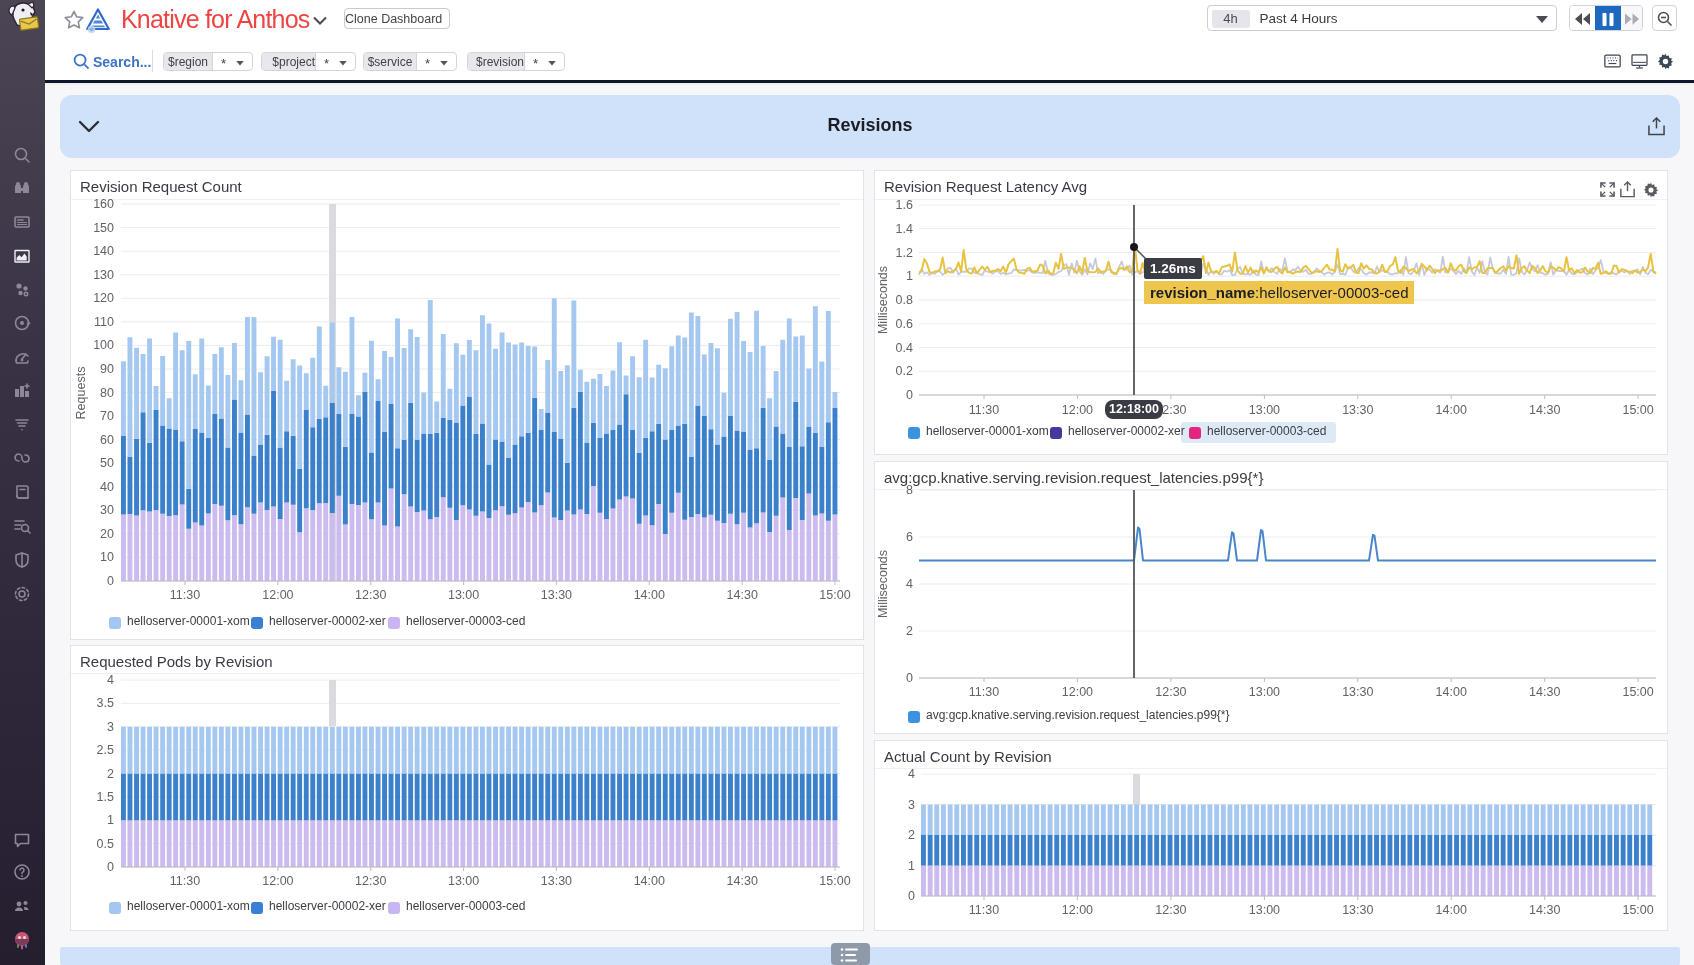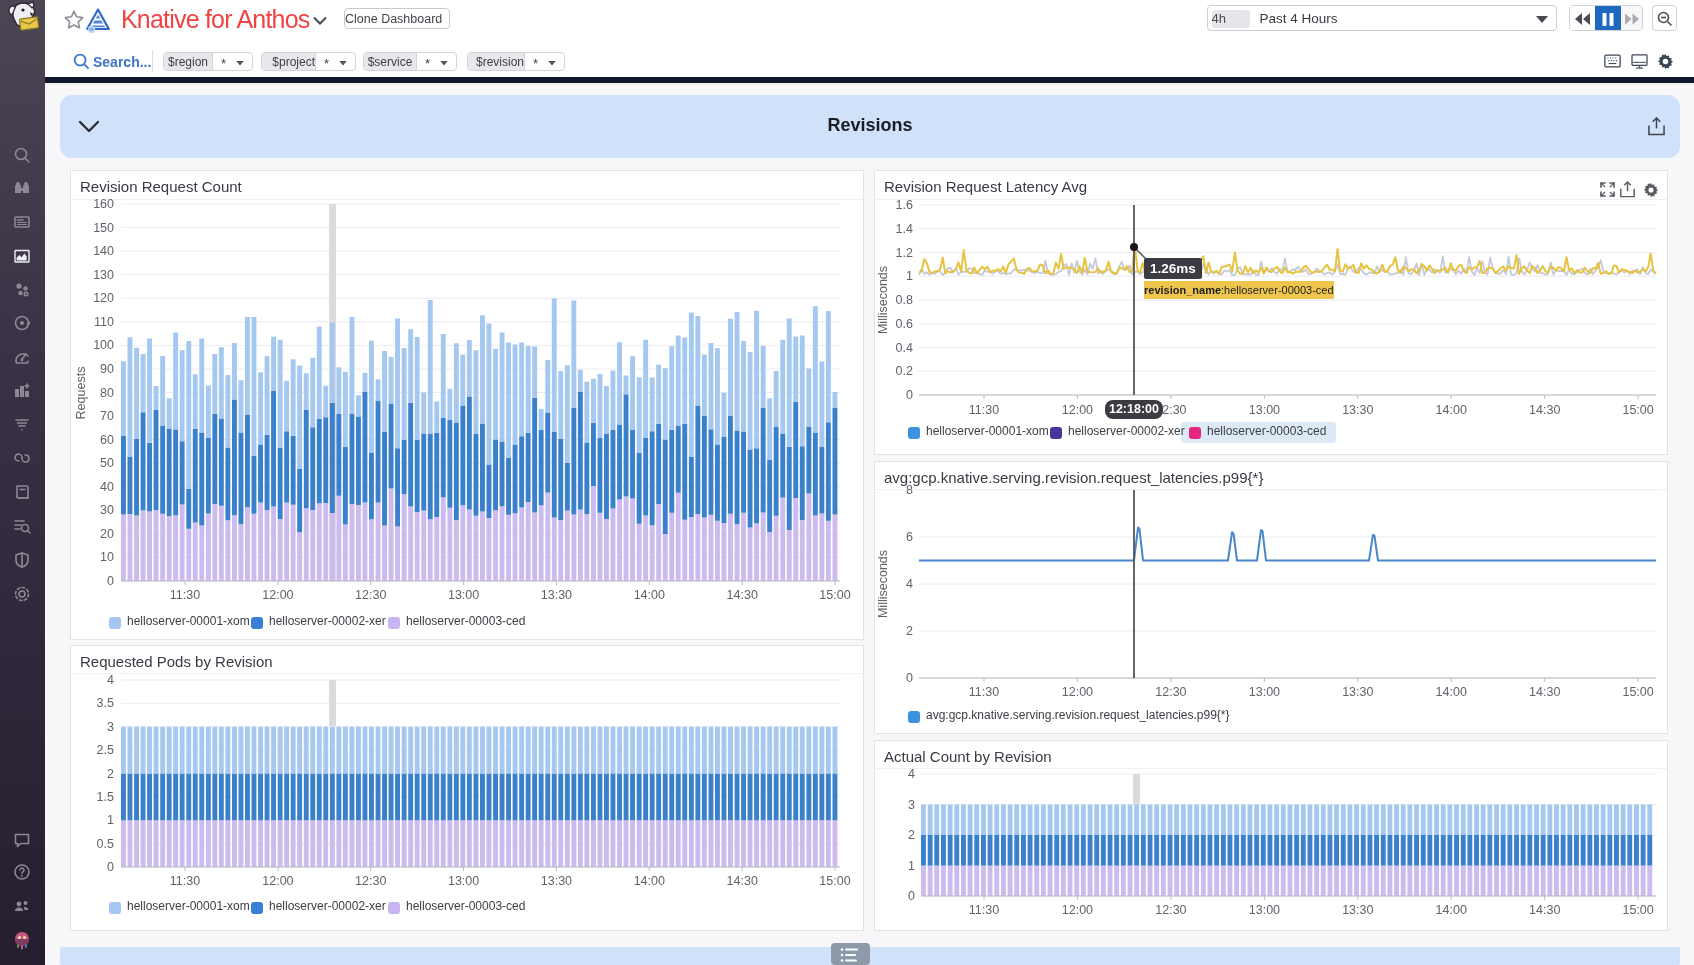--- a/index.html
+++ b/index.html
@@ -21,21 +21,21 @@
 <path d="M5.9 17.5h12.2l.9 1.7H5z" fill="#4f86d6"></path>
 <circle cx="5.5" cy="21.5" r="3.8" fill="#c4d9f4" opacity="0.85"></circle>
 <circle cx="5.5" cy="21.5" r="2.1" fill="#8ab4e6"></circle>
 </svg>
 <div style="position:absolute;left:76px;top:5px;font-size:25px;color:#ef4444;letter-spacing:-0.8px">Knative for Anthos</div>
 <svg width="16" height="10" viewBox="0 0 16 10" style="position:absolute;left:267px;top:16px" fill="none" stroke="#4a4a52" stroke-width="2">
       <path d="M2 1.5l6 6 6-6"></path>
     </svg>
 <div style="position:absolute;left:299px;top:8px;width:106px;height:21px;border:1px solid #c9c9cf;border-radius:4px;font-size:12.5px;color:#43434b;line-height:21px">Clone Dashboard</div>
 <div style="position:absolute;left:1161.5px;top:5px;width:350px;height:26px;border:1px solid #cdcdd3;border-radius:4px;background:#fff">
-  <div style="position:absolute;left:4px;top:4px;width:38px;height:18px;background:#e5e5eb;border-radius:3px;font-size:13px;color:#4a4a52;text-align:left;line-height:18px">4h</div>
+  <div style="position:absolute;left:4px;top:4px;width:38px;height:18px;background:#e5e5eb;border-radius:3px;font-size:13px;color:#4a4a52;text-align:center;line-height:18px">4h</div>
   <div style="position:absolute;left:52px;top:5px;font-size:13.5px;color:#3a3a42">Past 4 Hours</div>
   <svg width="12" height="8" viewBox="0 0 12 8" style="position:absolute;right:8px;top:10px">
         <path d="M0 0h12L6 7z" fill="#4a4a52"></path>
       </svg>
 </div>
 <div style="position:absolute;left:1524px;top:5px;width:74px;height:26px;border:1px solid #d2d2d8;border-radius:4px;overflow:hidden">
   <div style="position:absolute;left:0;top:0;width:25px;height:26px;background:#fff">
     <svg width="16" height="12" viewBox="0 0 16 12" style="position:absolute;left:4px;top:7px">
           <path d="M8 0v12L1 6zM16 0v12L9 6z" fill="#4c4c54"></path>
         </svg>
@@ -53,21 +53,21 @@
   </div>
 </div>
 <div style="position:absolute;left:1607px;top:5px;width:25px;height:26px;border:1px solid #d2d2d8;border-radius:4px">
   <svg width="16" height="16" viewBox="0 0 16 16" style="position:absolute;left:4px;top:5px" fill="none" stroke="#4c4c54" stroke-width="1.6">
         <circle cx="6.5" cy="6.5" r="5"></circle>
         <line x1="10.5" y1="10.5" x2="14.5" y2="14.5"></line>
         <line x1="4" y1="6.5" x2="9" y2="6.5"></line>
       </svg>
 </div>
 </div>
-<div style="position:absolute;left:45px;top:42px;width:1649px;height:41px;background:#fff;border-bottom:6px solid #0f172a;box-shadow:0 1px 2px rgba(0,0,0,0.06)">
+<div style="position:absolute;left:45px;top:42px;width:1649px;height:41px;background:#fff;border-bottom:3px solid #0f172a;box-shadow:0 1px 2px rgba(0,0,0,0.06)">
 <svg width="17" height="17" viewBox="0 0 18 18" style="position:absolute;left:28px;top:11px" fill="none" stroke="#3f74c9" stroke-width="1.9">
       <circle cx="7.5" cy="7.5" r="5.8"></circle>
       <line x1="12" y1="12" x2="16.5" y2="16.5"></line>
     </svg>
 <div style="position:absolute;left:48px;top:12px;font-size:14px;font-weight:600;color:#3e72c5">Search...</div>
 <div style="position:absolute;left:107px;top:8px;width:1px;height:22px;background:#dcdce0"></div>
 <div style="position:absolute;left:118px;top:10px;width:90px;height:19px;border:1px solid #d4d4da;border-radius:4px;background:#fff;overflow:hidden">
   <div style="position:absolute;left:0;top:0;width:49px;height:19px;background:#e7e7ec;border-right:1px solid #d4d4da;font-size:12px;color:#3f3f47;text-align:center;line-height:19px">$region</div>
   <div style="position:absolute;left:57px;top:0;font-size:13px;color:#3f3f47;line-height:21px">*</div>
   <svg width="8" height="5" viewBox="0 0 12 8" style="position:absolute;right:8px;top:8px">
@@ -251,21 +251,21 @@
       <text x="38" y="61.7" text-anchor="end" class="al">1.4</text>
       <text x="38" y="38" text-anchor="end" class="al">1.6</text>
 <polyline points="44,103.7 46.6,97.8 49.3,102.9 51.9,101.3 54.5,103.8 57.2,101.9 59.8,102.8 62.4,99.8 65.1,100.7 67.7,103.8 70.3,101.3 73,97.1 75.6,97 78.2,101.8 80.8,97.1 83.5,103.5 86.1,101.2 88.7,100.7 91.4,100.9 94,97.3 96.6,97.6 99.3,101.8 101.9,101.6 104.5,103.2 107.2,104 109.8,99.5 112.4,100.8 115.1,100.5 117.7,102.7 120.3,100.3 123,100.1 125.6,102.9 128.2,101.8 130.9,103.4 133.5,102.5 136.1,102.2 138.8,98.4 141.4,99.1 144,99.4 146.7,99.4 149.3,98.8 151.9,100 154.6,99.2 157.2,101.4 159.8,102.2 162.4,101.1 165.1,101.8 167.7,102.1 170.3,89.7 173,102.3 175.6,103.8 178.2,103.9 180.9,103 183.5,100.9 186.1,100.2 188.8,95 191.4,93.1 194,103.8 196.7,92.3 199.3,101.7 201.9,89.8 204.6,100.5 207.2,103.8 209.8,98.5 212.5,103.4 215.1,92.3 217.7,98.1 220.4,87.4 223,102.3 225.6,99.6 228.2,103 230.9,99.8 233.5,98.2 236.1,99.1 238.8,103.2 241.4,103.4 244,96.1 246.7,90.6 249.3,98.9 251.9,98.6 254.6,94.6 257.2,103.5 259.8,101.3 262.5,100.2 265.1,103.1 267.7,101.3 270.4,99.4 273,102.1 275.6,98.9 278.3,101.5 280.9,102.4 283.5,102.6 286.2,100.6 288.8,103.3 291.4,90.4 294.1,103.4 296.7,102.3 299.3,95.9 301.9,98.9 304.6,101.4 307.2,102.3 309.8,97.2 312.5,99.4 315.1,103.9 317.7,96.2 320.4,104 323,101.2 325.6,102.9 328.3,92.7 330.9,97.5 333.5,103.7 336.2,99.5 338.8,102.7 341.4,100.3 344.1,103.1 346.7,103.6 349.3,99.6 352,100.7 354.6,99 357.2,104 359.9,103.9 362.5,98.1 365.1,95.9 367.8,102.9 370.4,103.3 373,102.9 375.6,103.8 378.3,99.3 380.9,103.5 383.5,104 386.2,90.3 388.8,101.6 391.4,98.2 394.1,100.6 396.7,97.1 399.3,100.9 402,102.9 404.6,98 407.2,99.6 409.9,87.5 412.5,100.2 415.1,100.9 417.8,98.5 420.4,98.9 423,95.8 425.7,99.1 428.3,100.8 430.9,98.8 433.6,102.9 436.2,102.9 438.8,101.2 441.5,97.4 444.1,99.5 446.7,101.2 449.4,103.6 452,101.8 454.6,101.3 457.2,103.5 459.9,100.8 462.5,93.3 465.1,103 467.8,102.9 470.4,103.7 473,96.2 475.7,96.2 478.3,100.6 480.9,101.8 483.6,97 486.2,98.6 488.8,102.1 491.5,103.6 494.1,101.5 496.7,101.3 499.4,102.6 502,95.5 504.6,101.1 507.3,99.1 509.9,100.6 512.5,101 515.2,103.4 517.8,103.4 520.4,102.2 523,102.5 525.7,98.8 528.3,103.7 530.9,86.1 533.6,102.4 536.2,103.1 538.8,99.9 541.5,92.3 544.1,104 546.7,93.1 549.4,104 552,97.2 554.6,98.7 557.3,101.8 559.9,98.3 562.5,99.9 565.2,101.7 567.8,85.6 570.4,101.7 573.1,100.3 575.7,97.7 578.3,99.5 581,103.1 583.6,99.7 586.2,102.9 588.9,97.3 591.5,101.7 594.1,86.2 596.8,100.5 599.4,104 602,96.3 604.6,102 607.3,90.1 609.9,101.8 612.5,103.6 615.2,86.5 617.8,97.8 620.4,101.9 623.1,102.5 625.7,102.5 628.3,98.6 631,103 633.6,85.8 636.2,103.7 638.9,103.9 641.5,102 644.1,87.3 646.8,100.7 649.4,103.5 652,99.2 654.7,91.5 657.3,97.7 659.9,100.5 662.6,94.1 665.2,101.6 667.8,102.2 670.5,103.8 673.1,102.6 675.7,91.3 678.3,103.5 681,99.3 683.6,100 686.2,100 688.9,99.8 691.5,103.8 694.1,99 696.8,102.6 699.4,103.3 702,101.3 704.7,99 707.3,97.5 709.9,102 712.6,103.5 715.2,97.9 717.8,103.2 720.5,99.5 723.1,96.7 725.7,89.2 728.4,100.2 731,102 733.6,102.9 736.3,101 738.9,102.6 741.5,103.5 744.1,100.2 746.8,99.7 749.4,101.6 752,99.2 754.7,103 757.3,99.5 759.9,100.4 762.6,98.3 765.2,103.3 767.8,95.9 770.5,101.8 773.1,103.3 775.7,98.6 778.4,100.9 781,101.7" fill="none" stroke="#c6c9da" stroke-width="1.8" stroke-linejoin="round"></polyline>
 <polyline points="44,101.6 46.6,100.3 49.3,88.1 51.9,92.4 54.5,100.9 57.2,102 59.8,100.3 62.4,100.4 65.1,98.4 67.7,86.6 70.3,102.2 73,100.2 75.6,101.6 78.2,100 80.8,98.5 83.5,91.4 86.1,100.5 88.7,79.1 91.4,99.3 94,101.7 96.6,102.6 99.3,96.4 101.9,102.3 104.5,98.8 107.2,95.6 109.8,98.7 112.4,95.7 115.1,101.1 117.7,99.8 120.3,99.8 123,98 125.6,100.2 128.2,95.6 130.9,101.7 133.5,93.4 136.1,90.3 138.8,87.6 141.4,98 144,101.6 146.7,101.7 149.3,102.8 151.9,97.9 154.6,96.9 157.2,100.9 159.8,100.2 162.4,99.8 165.1,93.5 167.7,94.5 170.3,102.5 173,99.3 175.6,102.8 178.2,102.4 180.9,91.6 183.5,97.9 186.1,83 188.8,97.8 191.4,96.6 194,96.5 196.7,97.2 199.3,98.6 201.9,102.1 204.6,95.3 207.2,101.5 209.8,86.9 212.5,100.7 215.1,101 217.7,101.2 220.4,101 223,97.3 225.6,101.7 228.2,100.7 230.9,99.6 233.5,90.8 236.1,101.1 238.8,101.7 241.4,102.6 244,97.8 246.7,97 249.3,98.6 251.9,95.4 254.6,101.2 257.2,100.5 259.8,74.4 262.5,99.3 265.1,102 267.7,91.9 270.4,102.2 273,99.1 275.6,91.8 278.3,99.1 280.9,100.6 283.5,100.2 286.2,100.9 288.8,96.2 291.4,95.7 294.1,101.9 296.7,97 299.3,93.6 301.9,99.8 304.6,102.4 307.2,98.7 309.8,90.2 312.5,95.3 315.1,100.2 317.7,96.6 320.4,94.1 323,96.4 325.6,90.5 328.3,85.2 330.9,102.1 333.5,91.4 336.2,100.9 338.8,101.3 341.4,99.8 344.1,102.5 346.7,96.3 349.3,95.4 352,94.8 354.6,93.5 357.2,100.5 359.9,81.5 362.5,99.3 365.1,102.7 367.8,102.5 370.4,95 373,101.5 375.6,96.6 378.3,102.1 380.9,99.4 383.5,101.5 386.2,96.5 388.8,102.6 391.4,96.4 394.1,100.5 396.7,100.9 399.3,97.8 402,95.7 404.6,100.1 407.2,102.5 409.9,96.5 412.5,101.2 415.1,100.9 417.8,102.8 420.4,100.9 423,100.6 425.7,101.1 428.3,96.4 430.9,94.8 433.6,98.1 436.2,101.4 438.8,101.4 441.5,100.3 444.1,101.1 446.7,100.1 449.4,96.6 452,93.8 454.6,98.6 457.2,98.7 459.9,100.5 462.5,77.9 465.1,99.3 467.8,100.7 470.4,93.2 473,97.7 475.7,96.3 478.3,93.9 480.9,101.4 483.6,102 486.2,92.3 488.8,97.7 491.5,94.4 494.1,97.9 496.7,98.5 499.4,101.6 502,102.6 504.6,100.3 507.3,93.7 509.9,101 512.5,100 515.2,95 517.8,93.4 520.4,86.2 523,99.8 525.7,101.9 528.3,95.6 530.9,97.2 533.6,100.3 536.2,98.6 538.8,98.3 541.5,102.4 544.1,99.5 546.7,92.9 549.4,95.5 552,99.4 554.6,94.6 557.3,98 559.9,102.1 562.5,99.2 565.2,99.9 567.8,98.3 570.4,96.7 573.1,101.8 575.7,92.3 578.3,98.5 581,99.5 583.6,95.2 586.2,93.6 588.9,100.2 591.5,102.2 594.1,96.3 596.8,98.5 599.4,96.3 602,96.2 604.6,90.1 607.3,101.9 609.9,101.7 612.5,97.2 615.2,97.1 617.8,97 620.4,102 623.1,99.8 625.7,97 628.3,95.4 631,99.5 633.6,95.4 636.2,97.1 638.9,97.6 641.5,84.2 644.1,102.8 646.8,97 649.4,95.4 652,99.6 654.7,102.1 657.3,94.9 659.9,97.1 662.6,102 665.2,99.4 667.8,95.1 670.5,100.4 673.1,101.6 675.7,95.3 678.3,96.8 681,99.3 683.6,96.1 686.2,97.3 688.9,100.5 691.5,86.2 694.1,99.3 696.8,97.4 699.4,102.3 702,99.1 704.7,101.6 707.3,101.3 709.9,96.5 712.6,100.3 715.2,102.1 717.8,97 720.5,97.8 723.1,91.8 725.7,102.8 728.4,102 731,100.3 733.6,102.7 736.3,102.6 738.9,94.6 741.5,95.1 744.1,101.7 746.8,98.2 749.4,98.9 752,100.4 754.7,100.7 757.3,102.2 759.9,99.4 762.6,101.4 765.2,101.1 767.8,98.4 770.5,100.2 773.1,96.4 775.7,82.7 778.4,100.5 781,102.8" fill="none" stroke="#e7c340" stroke-width="2" stroke-linejoin="round"></polyline>
 <line x1="259" x2="259" y1="34" y2="224" stroke="#54545c" stroke-width="1.8"></line>
 <line x1="259" y1="76" x2="273" y2="90" stroke="#54545c" stroke-width="1.5"></line>
 <circle cx="259" cy="76" r="4" fill="#17171c"></circle>
 <text x="12" y="129" class="al" transform="rotate(-90 12 129)" text-anchor="middle" fill="#9a9aa3">Milliseconds</text>
 </svg>
     <div style="position:absolute;left:269px;top:87px;background:#3b3b44;border-radius:2px;padding:3px 6px;font-size:13.5px;font-weight:700;color:#fff">1.26ms</div>
-<div style="position:absolute;left:269px;top:110px;background:#eec64e;padding:3px 0;font-size:11px;color:#1d1d24"><b>revision_name</b>:helloserver-00003-ced</div>
+<div style="position:absolute;left:269px;top:110px;background:#eec64e;padding:3px 6px;font-size:15px;color:#1d1d24"><b>revision_name</b>:helloserver-00003-ced</div>
 <div style="position:absolute;left:230px;top:229px;width:58px;height:19px;background:#3b3b44;border-radius:8px;font-size:12.5px;font-weight:700;color:#fff;text-align:center;line-height:19px">12:18:00</div>
     <div style="position:absolute;left:306px;top:251px;width:155px;height:21px;background:#ddeaf6;border-radius:3px"></div>
     <div style="position:absolute;left:33px;top:256px;width:12px;height:12px;border-radius:3px;background:#3b93e0"></div>
     <div style="position:absolute;left:51px;top:253px;font-size:12px;color:#3d3d45">helloserver-00001-xom</div>
     <div style="position:absolute;left:175px;top:256px;width:12px;height:12px;border-radius:3px;background:#42389e"></div>
     <div style="position:absolute;left:193px;top:253px;font-size:12px;color:#3d3d45">helloserver-00002-xer</div>
     <div style="position:absolute;left:314px;top:256px;width:12px;height:12px;border-radius:3px;background:#e3257f"></div>
     <div style="position:absolute;left:332px;top:253px;font-size:12px;color:#3d3d45">helloserver-00003-ced</div>
 </div>
 <div class="card" style="left:874px;top:461px;width:794px;height:273px">

